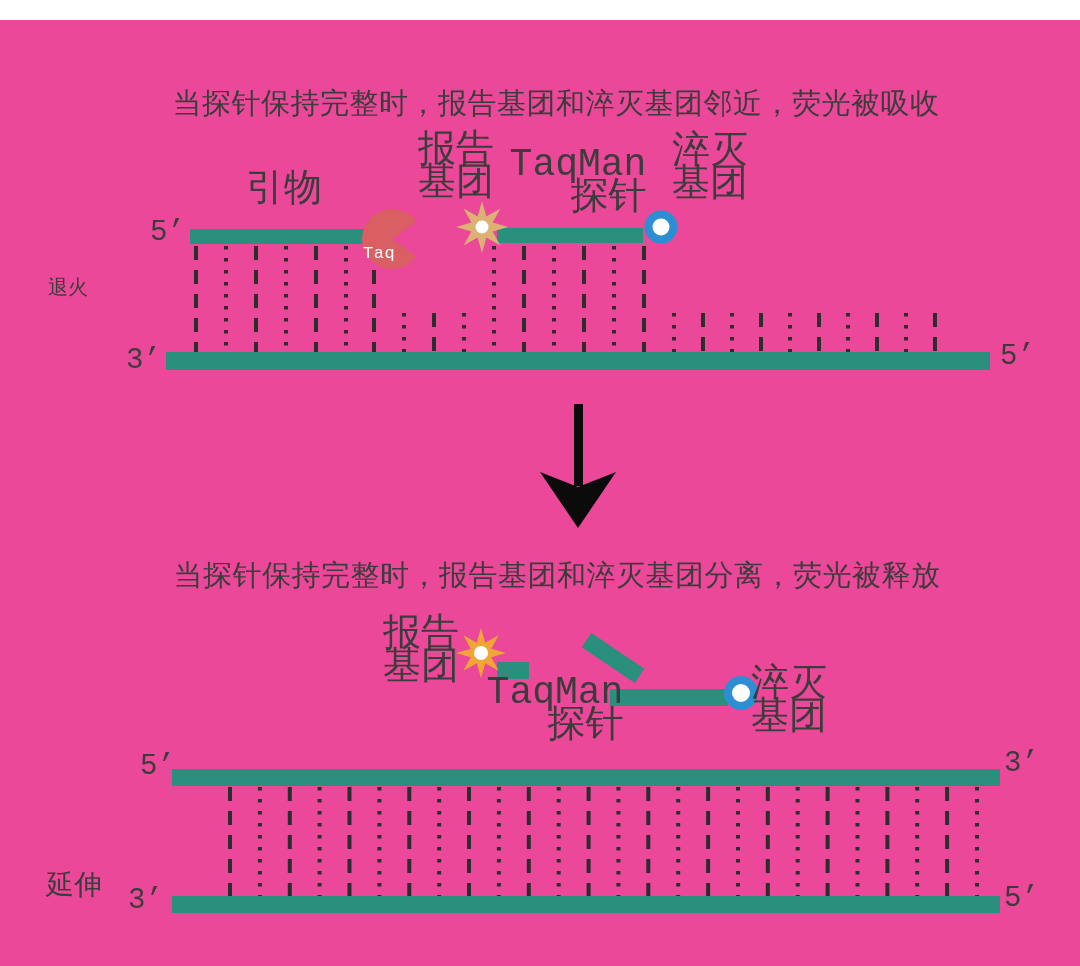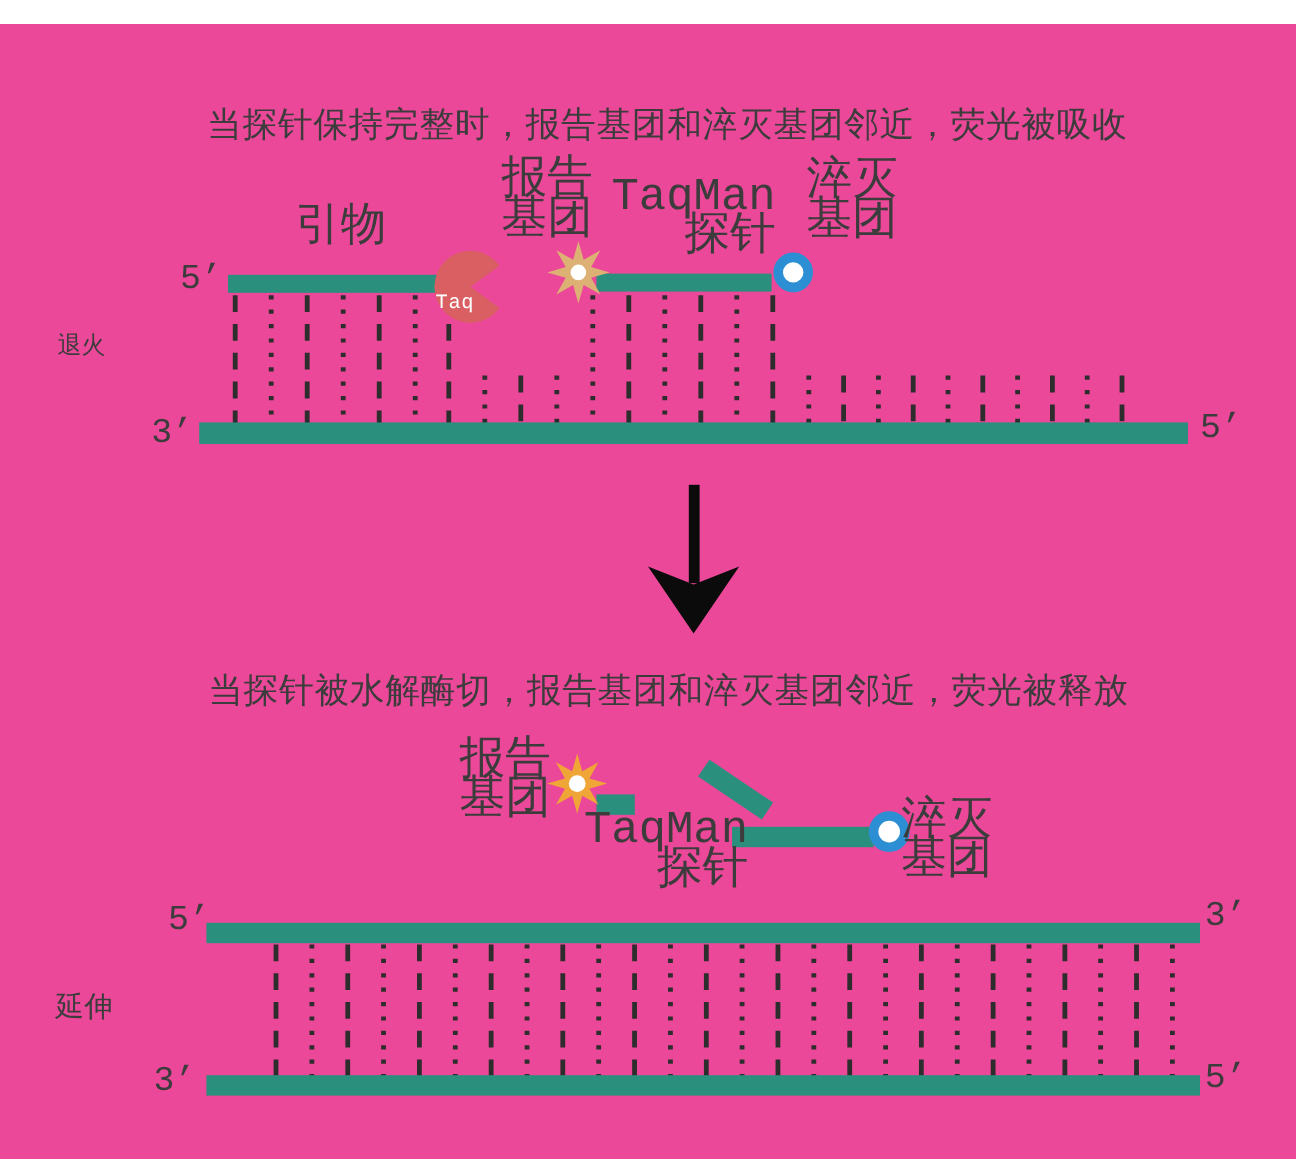--- a/index.html
+++ b/index.html
@@ -121,23 +121,23 @@
 基团</div>
 
   <div class="enzyme" style="left:363px;top:224px">Taq</div>
 
   <div class="pos" style="left:150px;top:196px">5’</div>
 
   <div class="pos" style="left:126px;top:324px">3’</div>
 
   <div class="pos" style="left:1000px;top:320px">5’</div>
 
-  <div class="title" style="left:557px;top:536px">当探针被水解酶切，报告基团和淬灭基团邻近，荧光被释放</div>
+  <div class="title" style="left:557px;top:536px">当探针保持完整时，报告基团和淬灭基团分离，荧光被释放</div>
 
-  <div class="pos" style="left:46px;top:803px;font-size:24px">延伸</div>
+  <div class="pos" style="left:46px;top:846px;font-size:28px">延伸</div>
 
   <div class="lbl" style="left:421px;top:598px">报告
 基团</div>
 
   <div class="lbl" style="left:555px;top:656px">TaqMan
 探针</div>
 
   <div class="lbl" style="left:789px;top:648px">淬灭
 基团</div>
 

